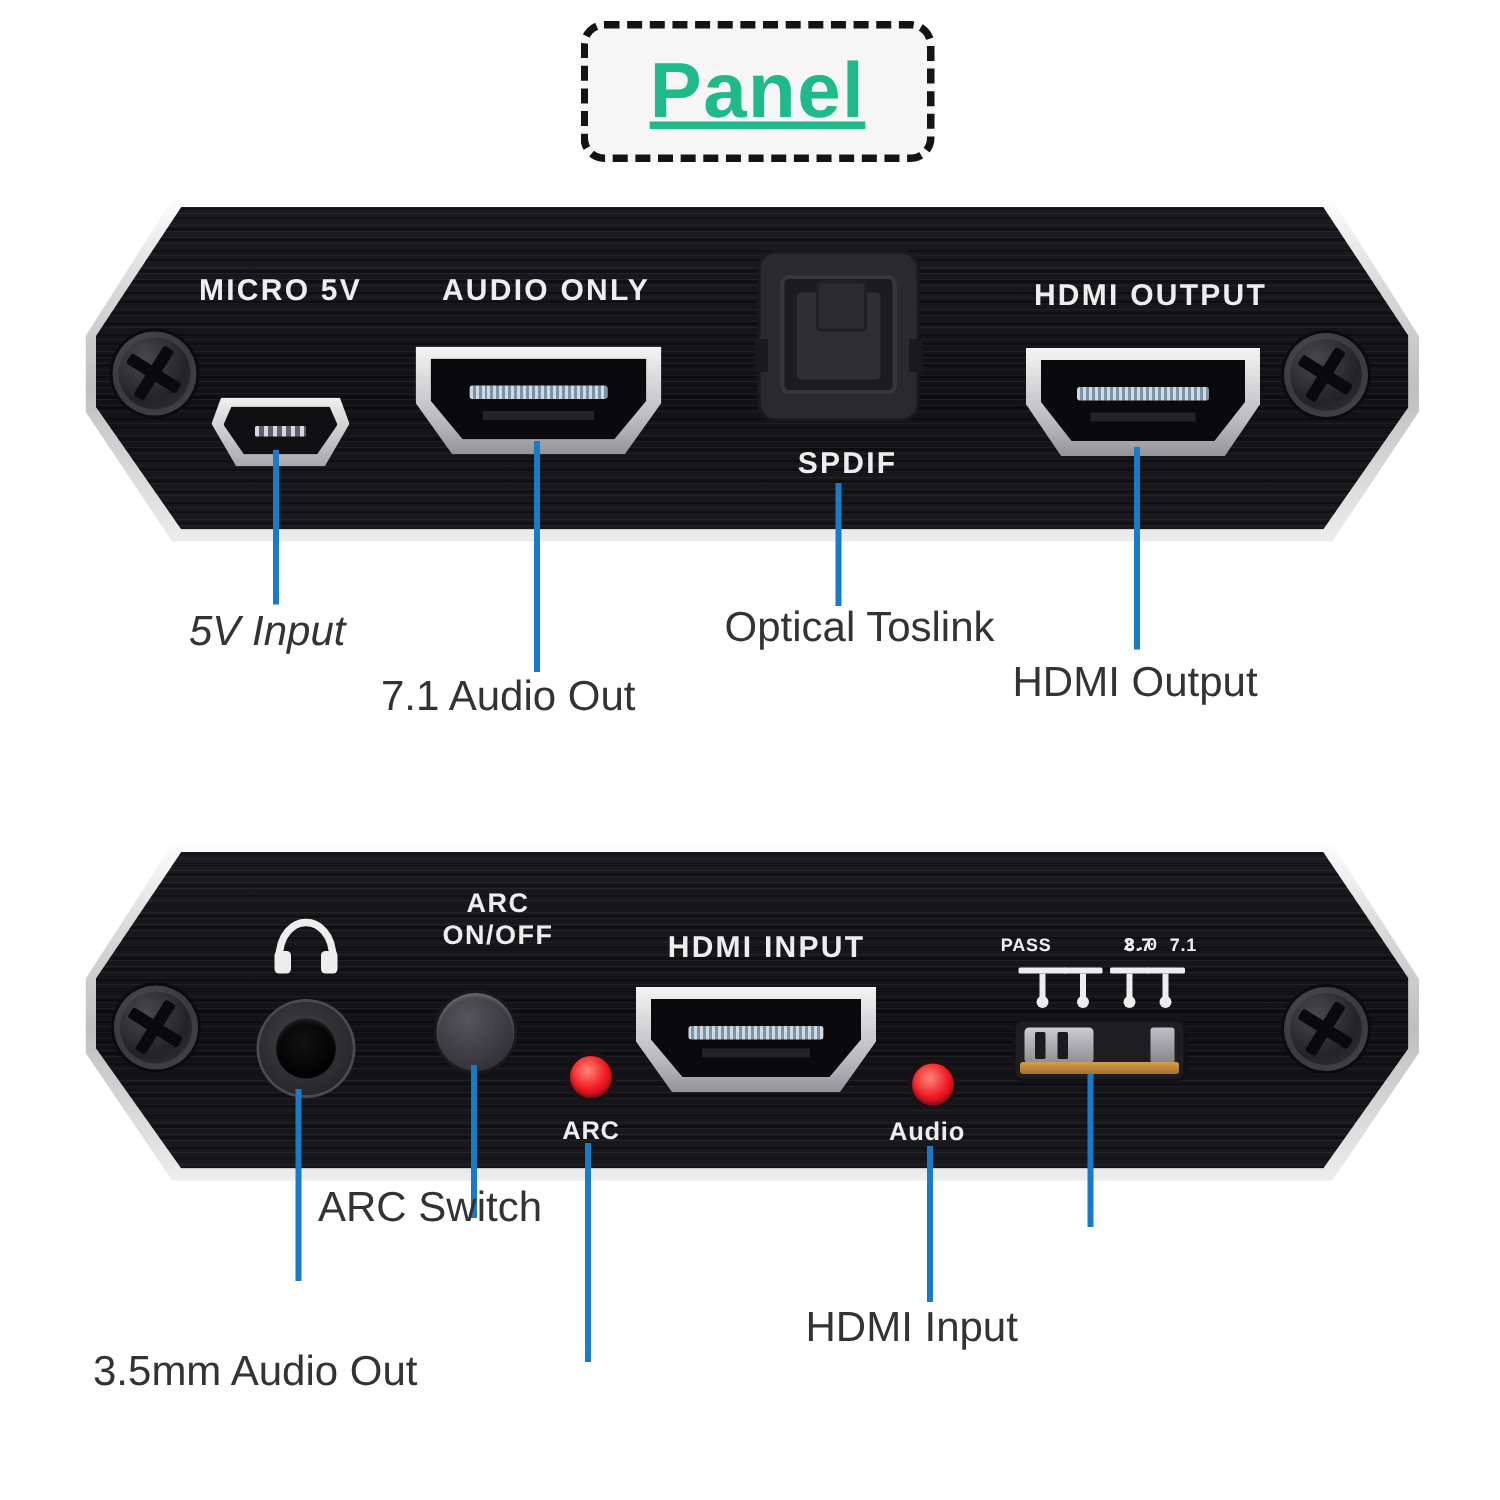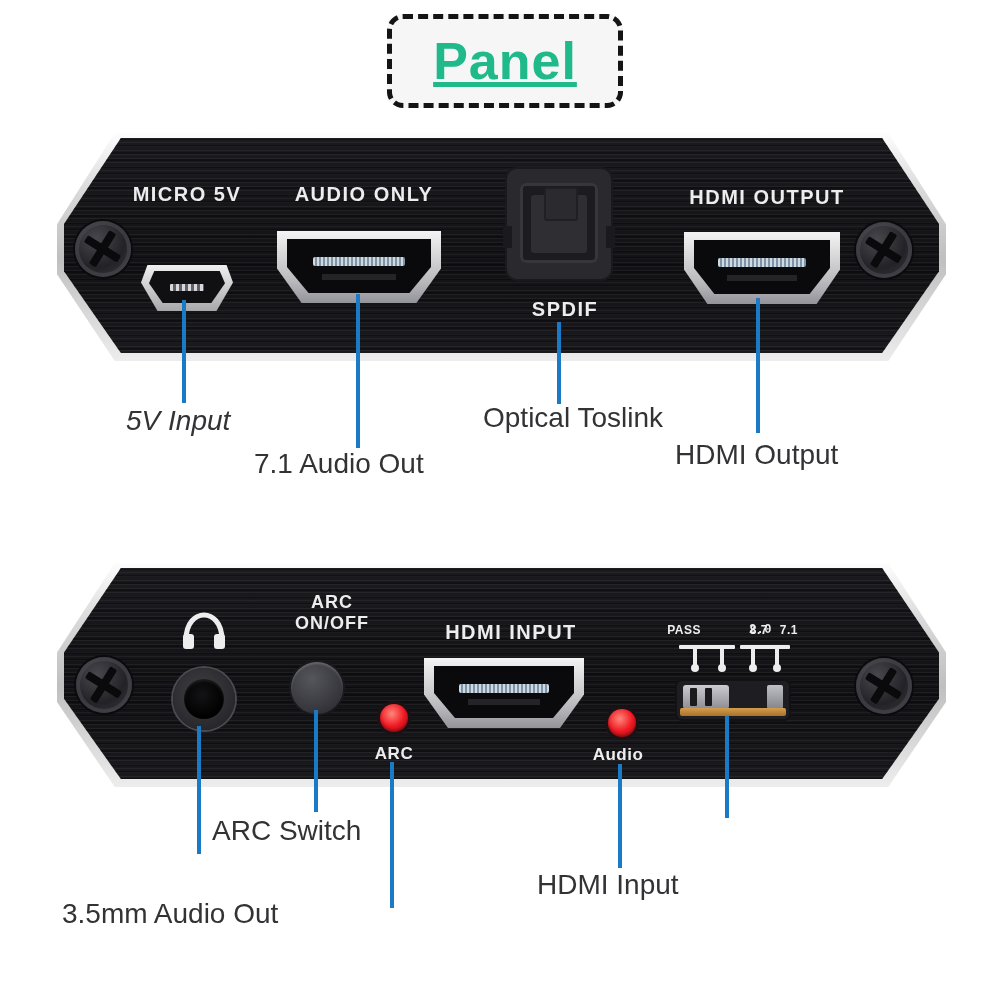--- a/index.html
+++ b/index.html
@@ -132,21 +132,21 @@
   #cl-inputled{left:618px;top:764px;height:104px;}
   #cl-switch{left:725px;top:716px;height:102px;}
 
   
   .caption{position:absolute;color:#333336;font-size:28px;line-height:31px;white-space:nowrap;}
   #cap-5v{left:126px;top:405px;font-style:italic;}
   #cap-71{left:254px;top:448px;}
   #cap-optical{left:467px;top:402px;margin-left:16px;}
   #cap-hdmiout{left:675px;top:439px;}
   #cap-35mm{left:62px;top:898px;}
-  #cap-arcswitch{left:212px;top:815px;text-align:center;}
+  #cap-arcswitch{left:212px;top:789px;text-align:center;}
   #cap-arcind{left:297px;top:908px;}
   #cap-hdmiin{left:537px;top:869px;}
   #cap-audioswitch{left:644px;top:817px;}
 </style>
 </head>
 <body>
 
 <div class="stage">
 
   <div class="title-box">

